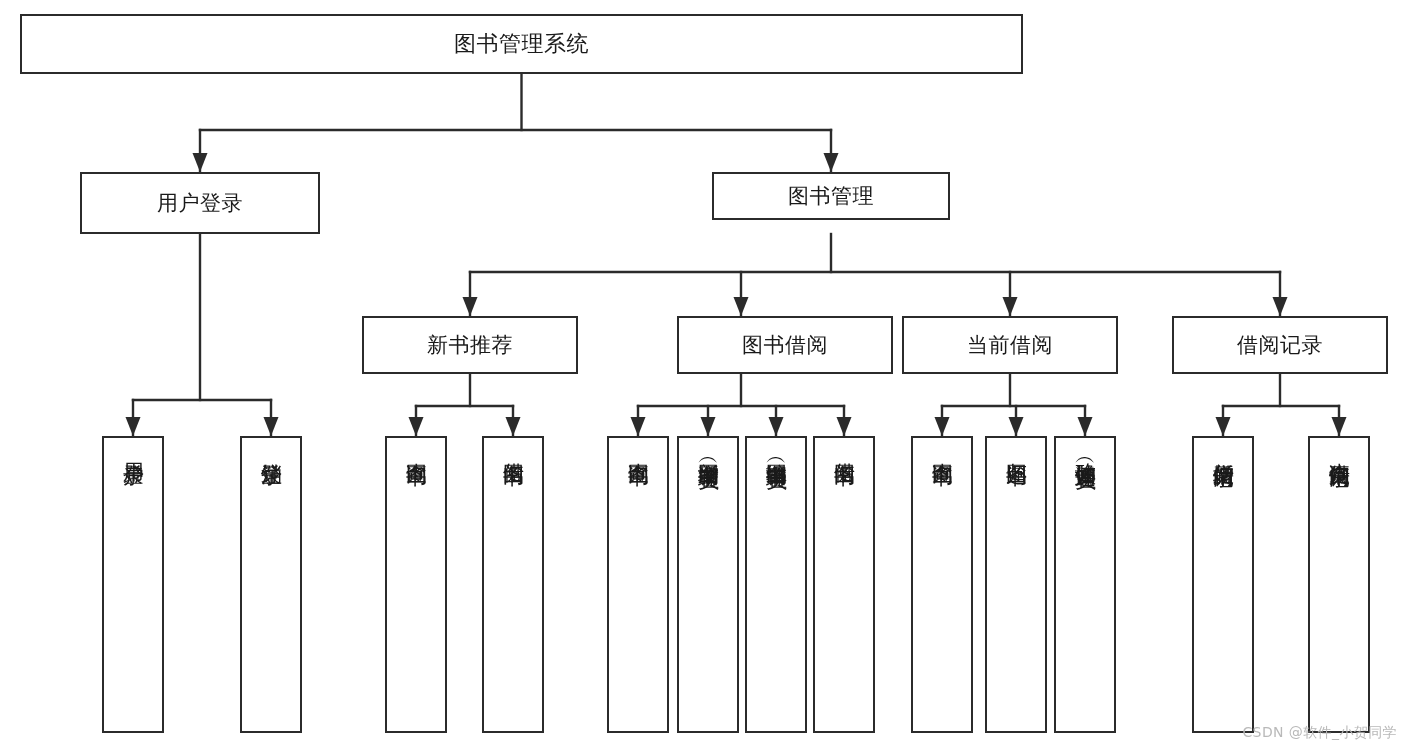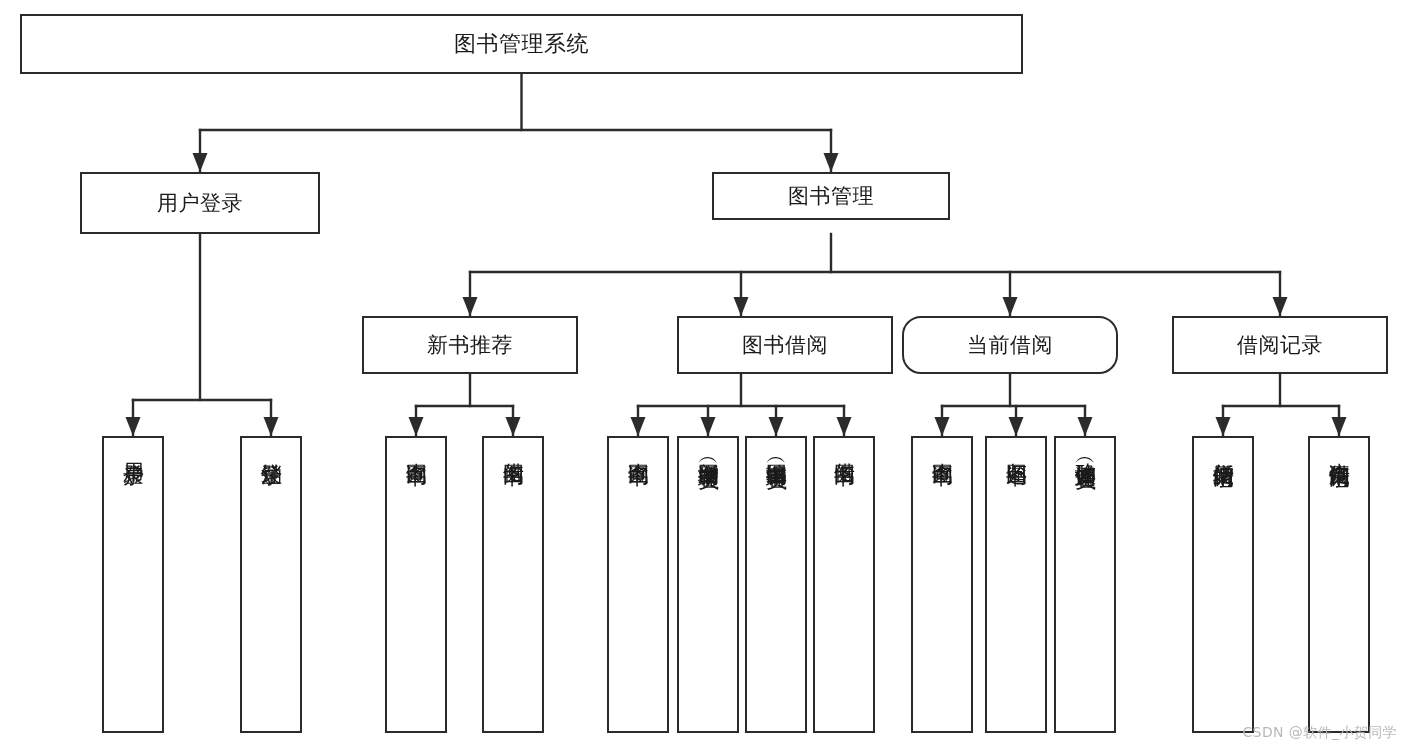--- a/index.html
+++ b/index.html
@@ -138,21 +138,21 @@
       </div>
       <div class="node horiz" style="left: 712px; top: 172px; width: 238px; height: 48px; border-color: rgb(43, 43, 43); background: rgb(255, 255, 255);">
         <span class="label">图书管理</span>
       </div>
       <div class="node horiz" style="left: 362px; top: 316px; width: 216px; height: 58px; border-color: rgb(43, 43, 43); background: rgb(255, 255, 255);">
         <span class="label">新书推荐</span>
       </div>
       <div class="node horiz" style="left: 633px; top: 316px; width: 216px; height: 58px; border-color: rgb(43, 43, 43); background: rgb(255, 255, 255); margin-left: 44px;">
         <span class="label">图书借阅</span>
       </div>
-      <div class="node horiz" style="left: 902px; top: 316px; width: 216px; height: 58px; border-color: rgb(43, 43, 43); background: rgb(255, 255, 255); border-radius: 19px;">
+      <div class="node horiz" style="left: 902px; top: 316px; width: 216px; height: 58px; border-color: rgb(43, 43, 43); background: rgb(255, 255, 255);">
         <span class="label">当前借阅</span>
       </div>
       <div class="node horiz" style="left: 1172px; top: 316px; width: 216px; height: 58px; border-color: rgb(43, 43, 43); background: rgb(255, 255, 255);">
         <span class="label">借阅记录</span>
       </div>
       <div class="node vert" style="left: 102px; top: 436px; width: 62px; height: 297px; border-color: rgb(43, 43, 43); background: rgb(255, 255, 255);">
         <span class="label">用户登录</span>
       </div>
       <div class="node vert" style="left: 240px; top: 436px; width: 62px; height: 297px; border-color: rgb(43, 43, 43); background: rgb(255, 255, 255);">
         <span class="label">注销登录</span>

